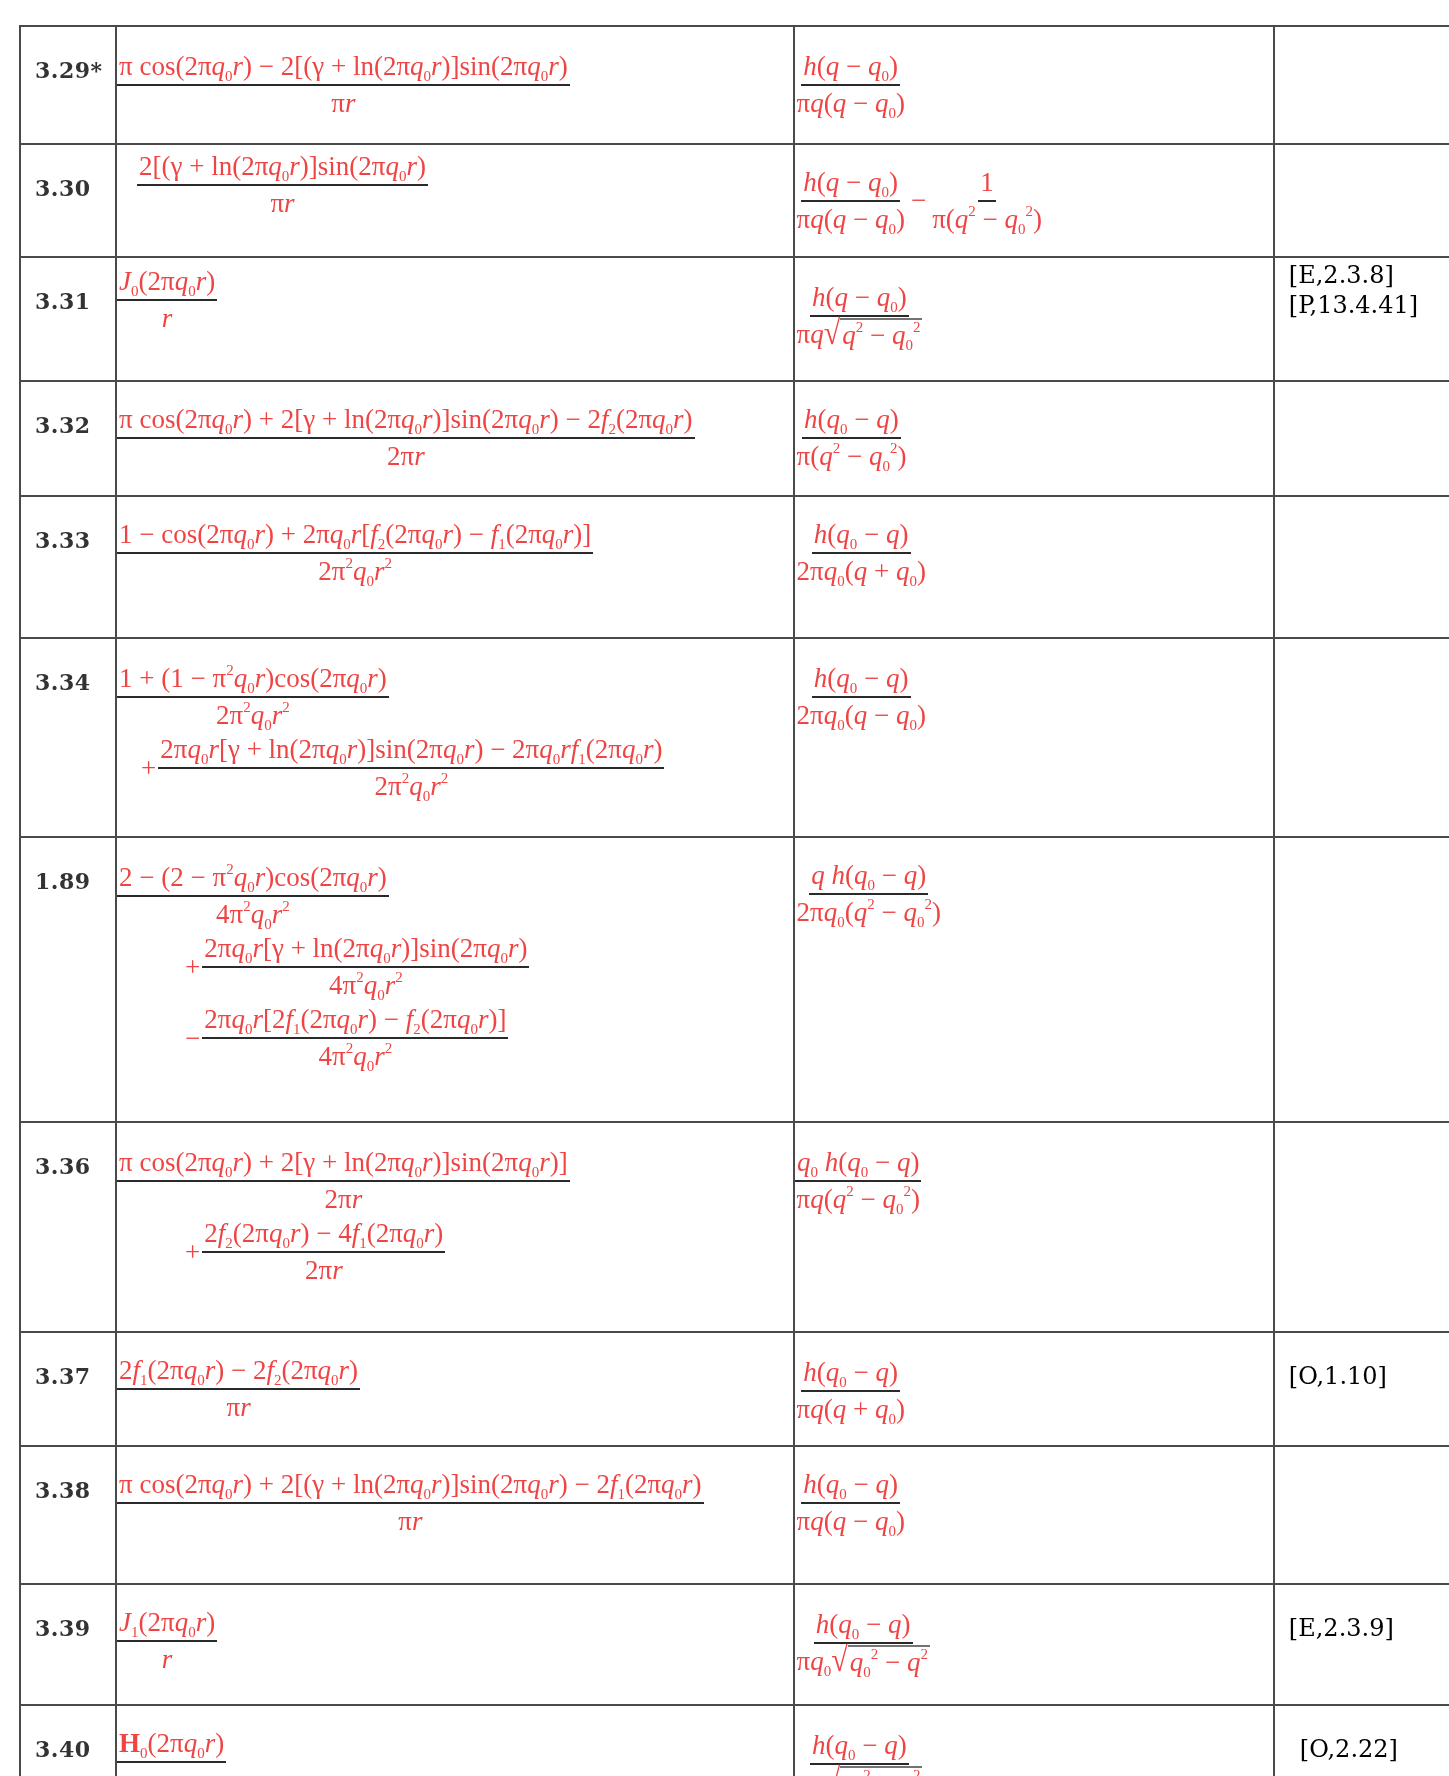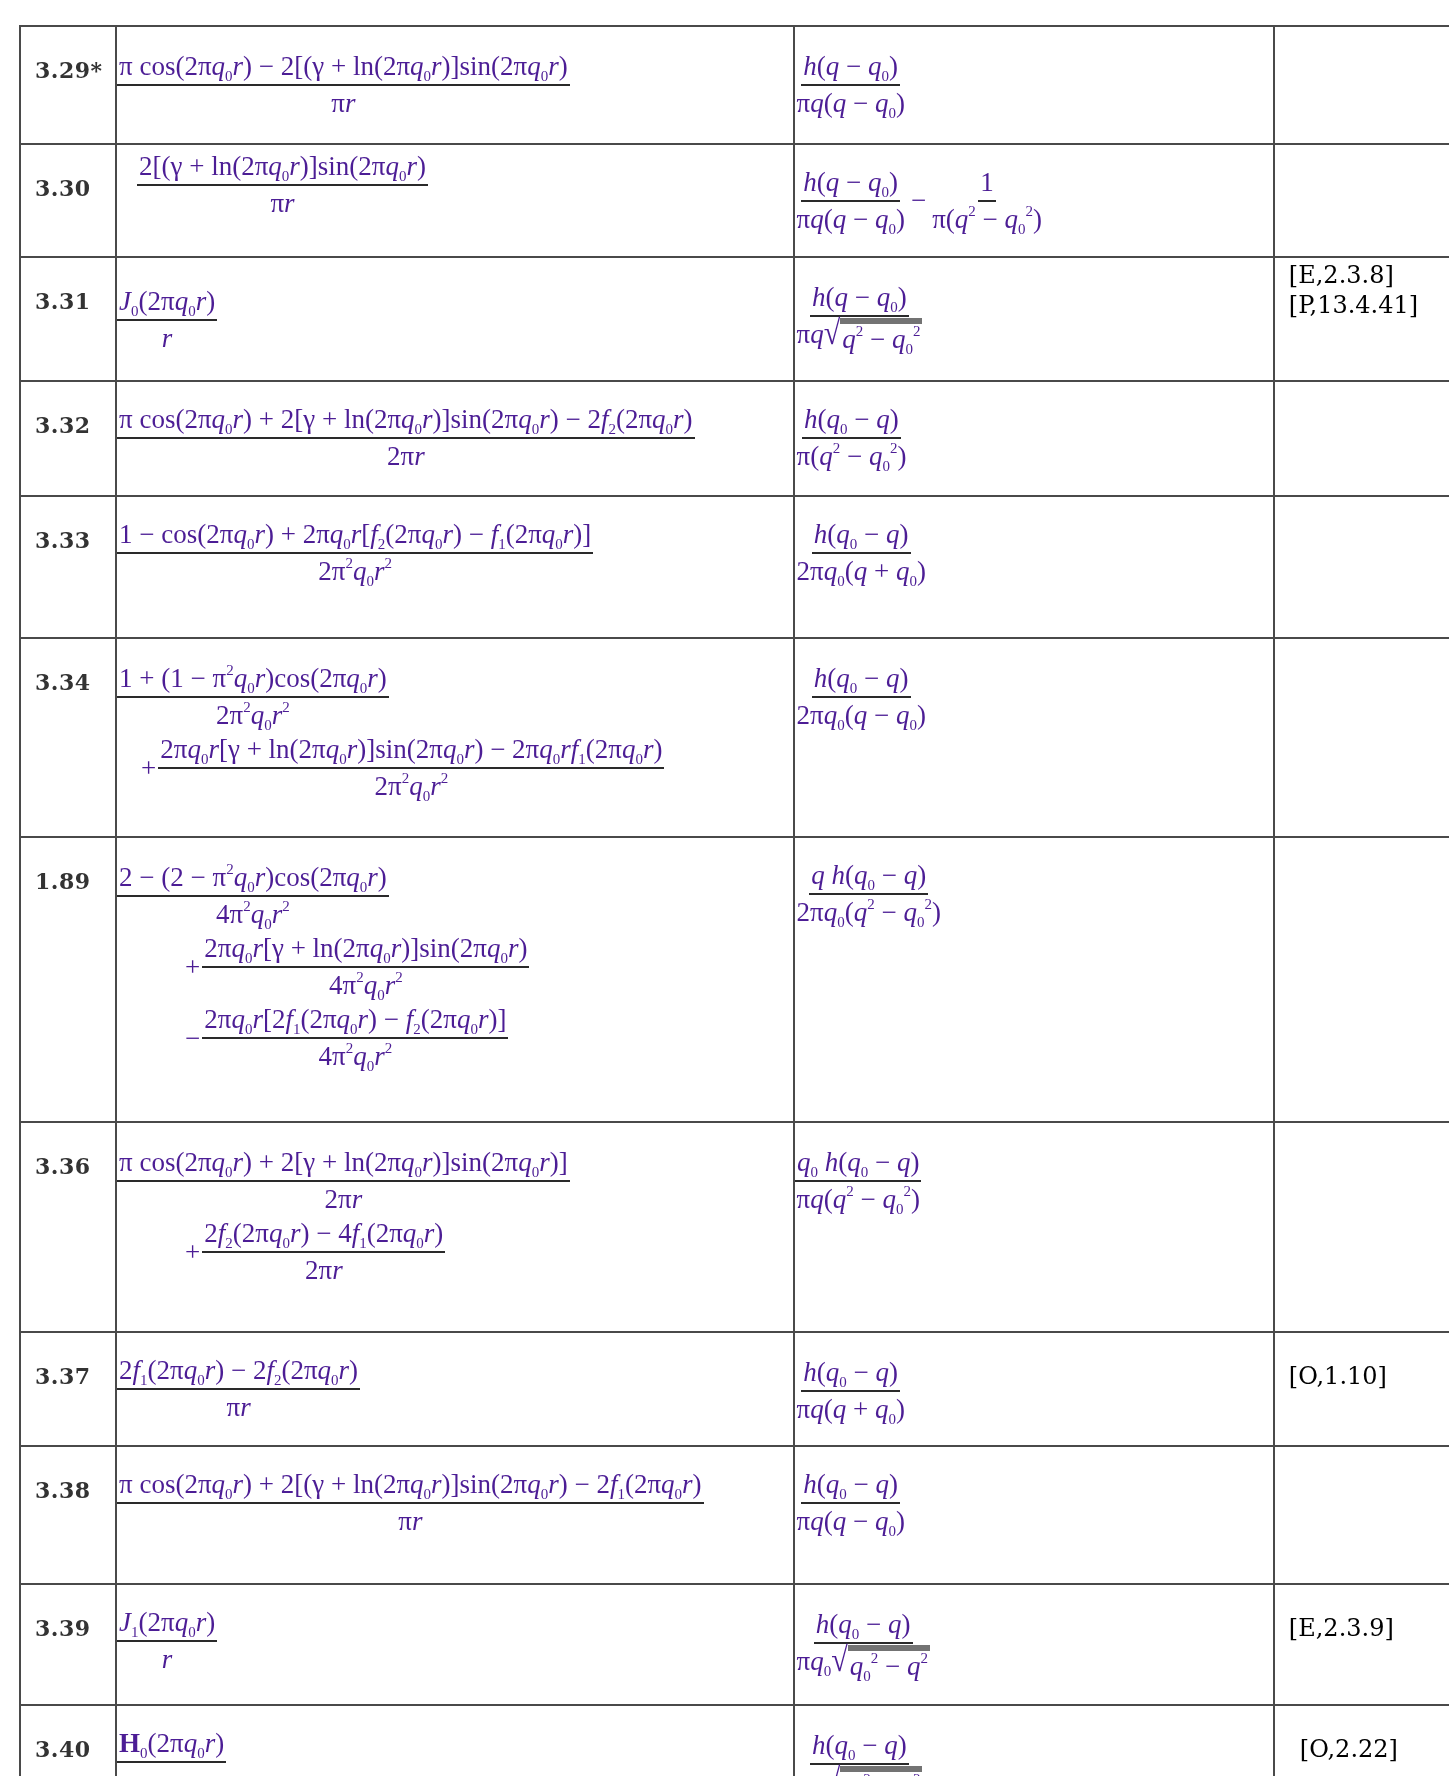--- a/index.html
+++ b/index.html
@@ -35,36 +35,36 @@
     color: #000000;
     position: absolute; left: 14px;
     line-height: 30px;
   }
   .formula-cell { padding-left: 20px; }
   .transform-cell { padding-left: 20px; }
   .math {
     font-family: "Liberation Serif", serif;
     font-style: normal;
     font-size: 27px;
-    color: #4c1d95;
+    color: #ef4444;
     white-space: nowrap;
   }
   .frac-line { display: flex; align-items: center; }
   .sign { font-family: "Liberation Serif", serif; font-size: 27px; margin-right: 2px; margin-top: 2px; }
   .frac { display: inline-flex; flex-direction: column; align-items: center; vertical-align: middle; }
   .frac .num { padding: 0 2px 1px 2px; border-bottom: 2px solid #2a2a2a; line-height: 34px; }
   .frac .den { padding: 0 2px; line-height: 34px; }
   .inline-op { margin: 0 4px; align-self: center; font-family: "Liberation Serif", serif; font-size: 27px; }
   .it { font-style: italic; }
   sub, sup { font-size: 15px; line-height: 0; }
   sub { vertical-align: -6px; }
   sup { vertical-align: 12px; }
   .sqrt { display: inline-flex; align-items: stretch; }
   .sqrt .rad { font-size: 30px; line-height: 30px; transform: scaleY(1.15); }
-  .sqrt .under { border-top: 6px solid #737373; padding: 0 2px; line-height: 30px; font-family: Liberation Serif, serif; }
+  .sqrt .under { border-top: 2px solid #737373; padding: 0 2px; line-height: 30px; font-family: Liberation Serif, serif; }
   .bold { font-weight: bold; font-style: normal; }
 </style>
 </head>
 <body>
 
 <table id="table">
   <colgroup>
     <col class="col-id">
       <col class="col-f">
       <col class="col-t">
@@ -130,21 +130,21 @@
     </td>
     <td>
       <div class="ref-box"></div>
     </td>
   </tr>
       <tr style="height: 124px;">
     <td>
       <span class="id-text">3.31</span>
     </td>
     <td class="formula-cell">
-      <div class="math formula-box" style="margin-top: 26px;">
+      <div class="math formula-box" style="margin-top: 6px;">
             <div class="frac-line">
               <span class="frac">
                 <span class="num"><span class="it">J</span><sub><span>0</span></sub><span>(2π</span><span class="it">q</span><sub><span>0</span></sub><span class="it">r</span><span>)</span></span>
                 <span class="den"><span class="it">r</span></span>
               </span>
             </div>
           </div>
     </td>
     <td class="transform-cell">
       <div class="math transform-box" style="margin-top: 22px;">

